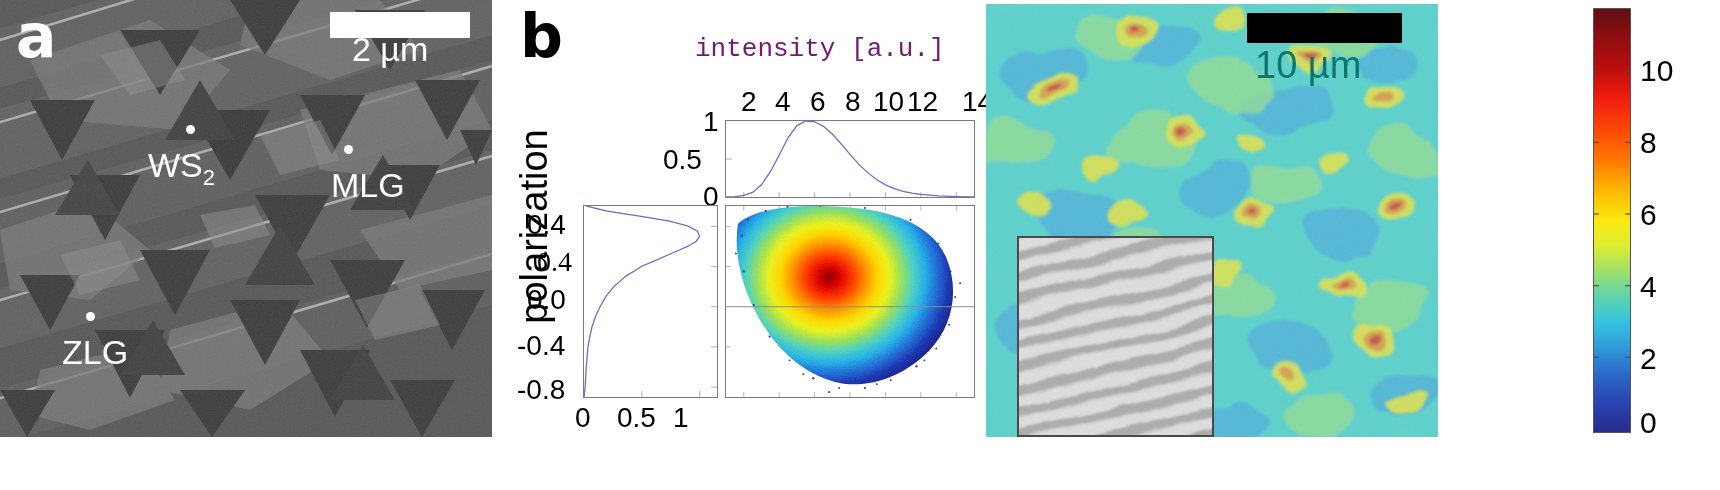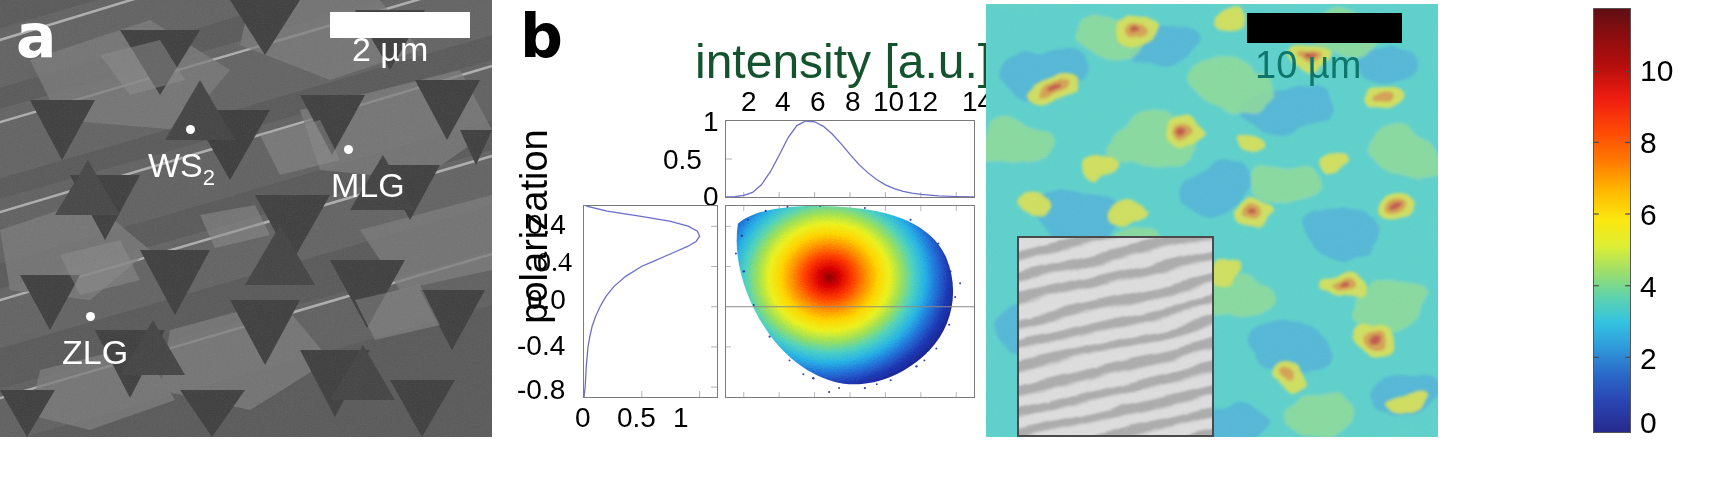--- a/index.html
+++ b/index.html
@@ -23,21 +23,21 @@
   }
   .sem-label sub{font-size:22px;}
   .sem-dot{position:absolute;width:9px;height:9px;border-radius:50%;background:#ffffff;}
 
   #scalebar-a{position:absolute;left:330px;top:12px;width:140px;height:26px;background:#ffffff;}
   #scalebar-a-label{position:absolute;left:352px;top:32px;color:#fff;font-size:34px;line-height:1;white-space:nowrap;}
 
   
   #panel-b{position:absolute;left:495px;top:0;width:490px;height:440px;}
   #b-title{
-    position:absolute;left:200px;top:34px;font-size:48px;color:#14532d;white-space:nowrap;
+    position:absolute;left:200px;top:34px;font-size:26px;color:#701a75;white-space:nowrap;font-family:Liberation Mono, monospace;
   }
   #b-ylabel{
     position:absolute;left:-86px;top:205px;width:250px;text-align:center;
     font-size:38px;color:#000;transform:rotate(-90deg);transform-origin:center center;white-space:nowrap;
   }
   .axnum{position:absolute;font-size:28px;color:#000;line-height:1;white-space:nowrap;}
 
   .plotbox{position:absolute;background:#fff;border:1px solid #7a7a7a;box-sizing:border-box;}
   #b-top-hist{left:230px;top:120px;width:250px;height:78px;}
   #b-left-hist{left:88px;top:205px;width:135px;height:193px;}

